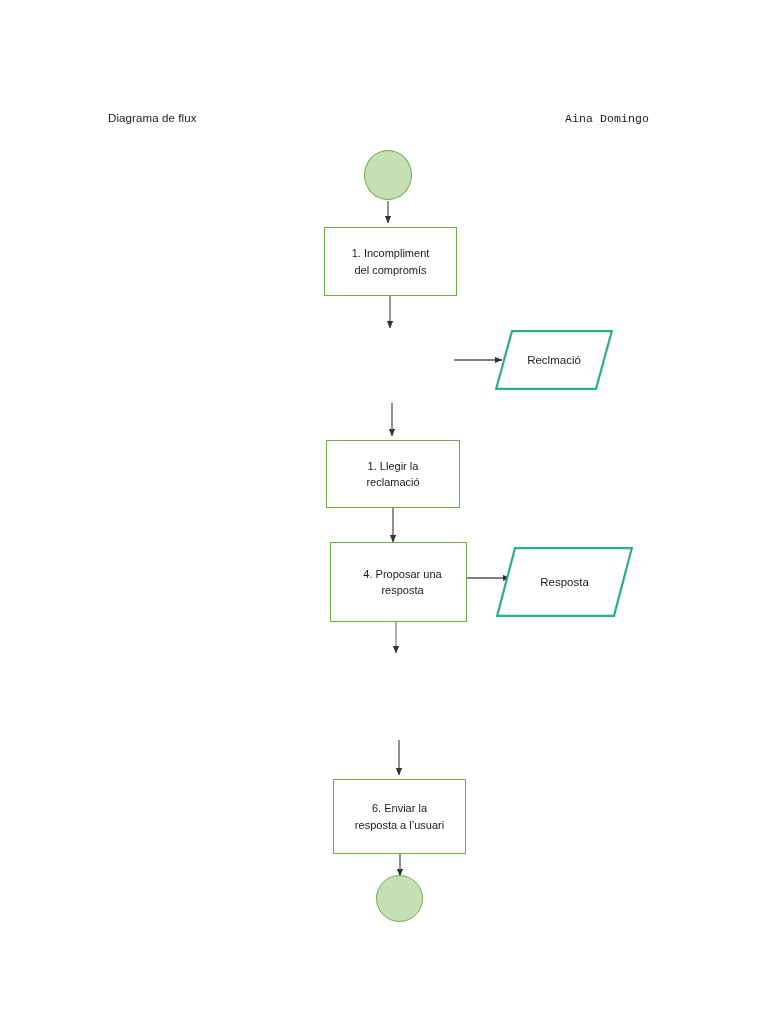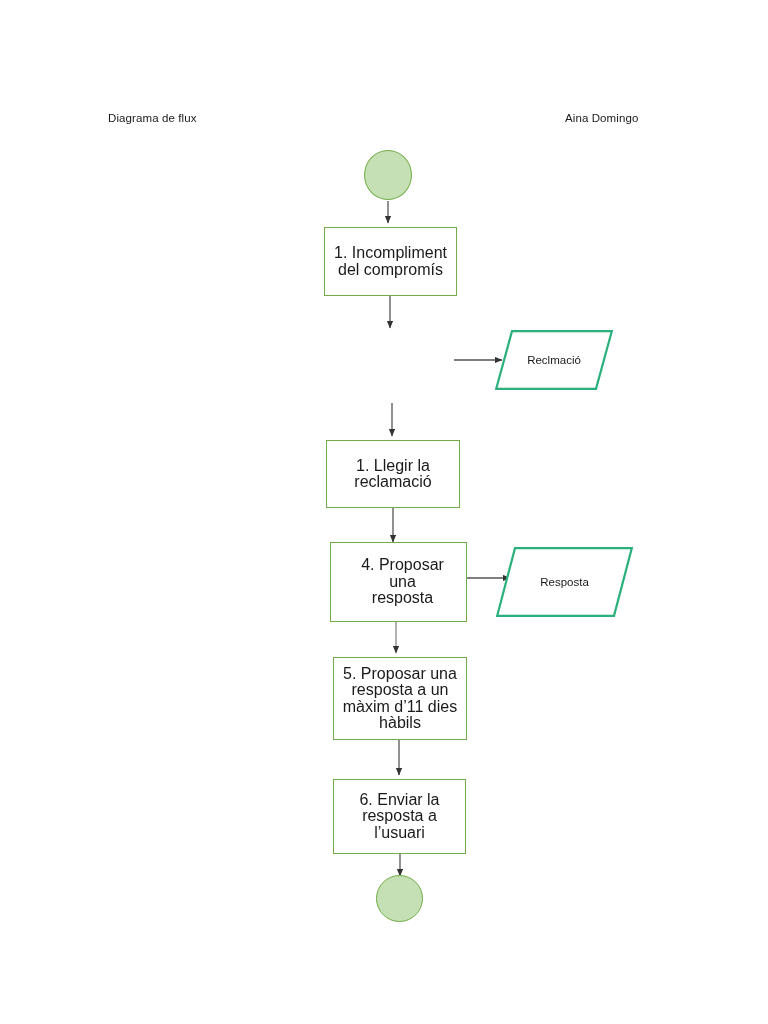--- a/index.html
+++ b/index.html
@@ -37,20 +37,21 @@
     white-space: nowrap;
   }
   .doc-author {
     position: absolute;
     left: 565px;
     top: 0;
     font-size: 11.5px;
     letter-spacing: 0.1px;
     color: #1a1a1a;
     white-space: nowrap;
+    font-family: Liberation Mono, monospace;
   }
 
   .flow-canvas {
     position: absolute;
     left: 0;
     top: 0;
     width: 768px;
     height: 1024px;
   }
   .flow-svg {
@@ -68,21 +69,21 @@
     display: flex;
     align-items: center;
     justify-content: center;
     text-align: center;
   }
   .node-process {
     background: #ffffff;
     border: 1.6px solid #70ad47;
   }
   .node-process .node-label {
-    font-size: 16px;
+    font-size: 11px;
     line-height: 16.5px;
     color: #1a1a1a;
     padding: 0 7px;
     white-space: pre-line;
   }
   .node-terminator {
     border-radius: 50%;
     background: #c5e0b4;
     border: 1.8px solid #70ad47;
   }
@@ -173,26 +174,20 @@
 resposta</span>
     </div>
 
     <div class="node-data" style="left:496px; top:547px; width:137px; height:70px;">
       <svg class="para-shape" viewBox="0 0 137 70" preserveAspectRatio="none">
         <polygon points="19,1.2 135.8,1.2 118,68.8 1.2,68.8" fill="#ffffff" stroke="#2ab07c" stroke-width="2.2"></polygon>
       </svg>
       <span class="node-label">Resposta</span>
     </div>
 
-    <div class="node node-process" style="left:333px; top:657px; width:134px; height:83px;">
-      <span class="node-label">5. Proposar una
-resposta a un
-màxim d’11 dies
-hàbils</span>
-    </div>
 
     <div class="node node-process" style="left:333px; top:779px; width:133px; height:75px;">
       <span class="node-label">6. Enviar la
 resposta a l’usuari</span>
     </div>
 
     <div class="node node-terminator" style="left:376px; top:875px; width:47px; height:47px;">
       <span class="node-label"></span>
     </div>
 

